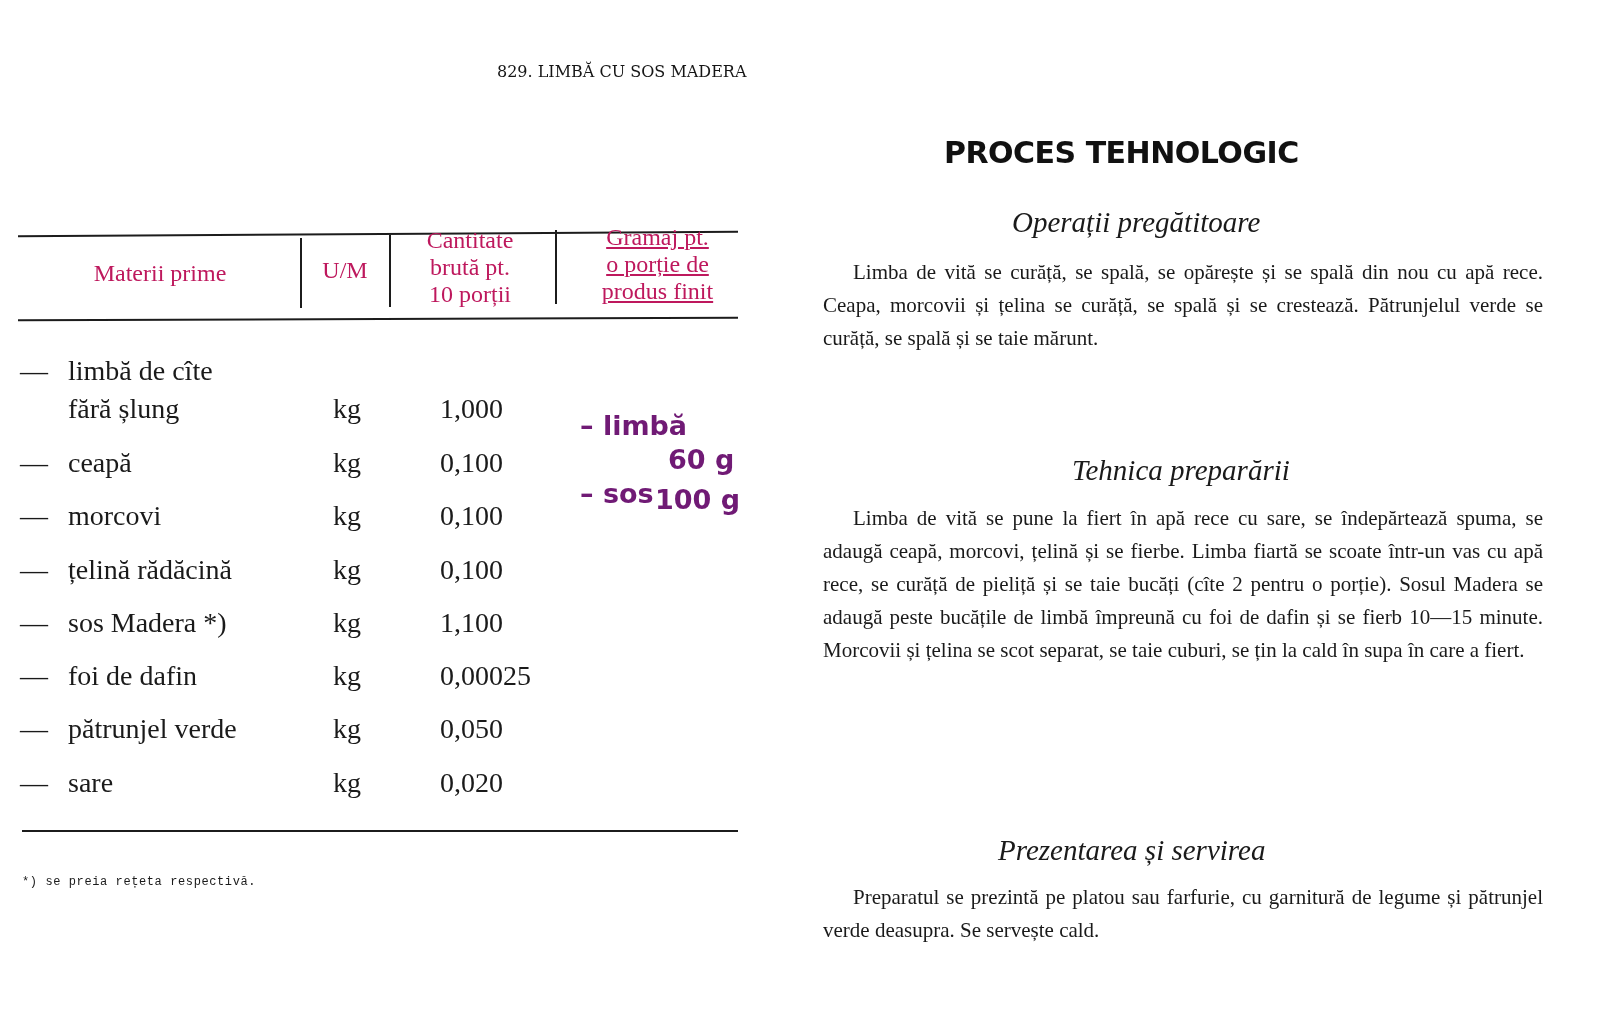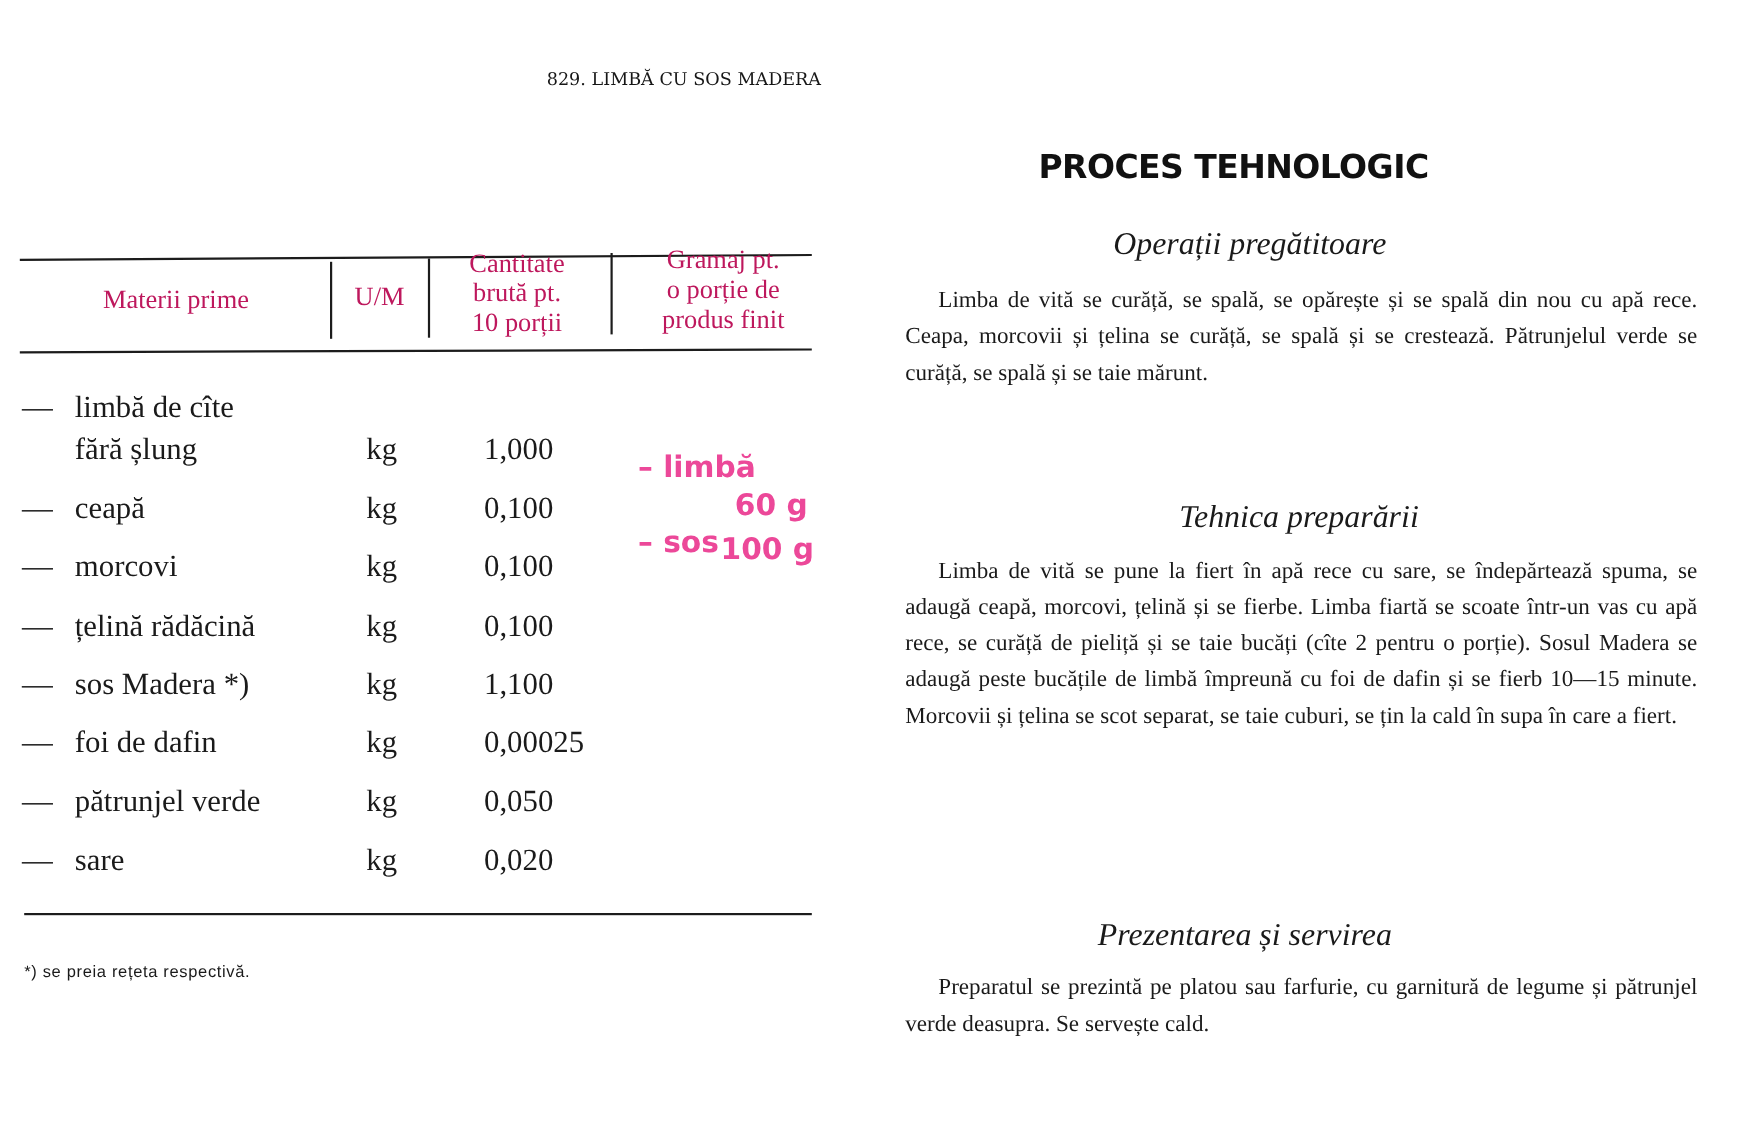--- a/index.html
+++ b/index.html
@@ -14,23 +14,23 @@
   .vline { position:absolute; width:1.5px; background:#1c1c1c; }
 
   .th { position:absolute; font-family:"Liberation Serif", serif; font-size:24px; line-height:27px; text-align:center; color:#be185d; }
 
   .row { position:absolute; left:0; height:40px; font-family:"Liberation Serif", serif; font-size:28px; color:#1a1a1a; }
   .row .dash { position:absolute; left:20px; }
   .row .name { position:absolute; left:68px; white-space:nowrap; }
   .row .um { position:absolute; left:333px; }
   .row .qty { position:absolute; left:440px; }
 
-  .gram { position:absolute; font-family:"DejaVu Sans", sans-serif; font-weight:bold; font-size:27px; color:#ec4899; white-space:nowrap; }
+  .gram { position:absolute; font-family:"DejaVu Sans", sans-serif; font-weight:bold; font-size:27px; color:#701a75; white-space:nowrap; }
 
-  .footnote { position:absolute; left:22px; top:875px; font-family:Liberation Sans, sans-serif; font-size:15px; letter-spacing:0.6px; color:#1a1a1a; }
+  .footnote { position:absolute; left:22px; top:875px; font-family:Liberation Mono, monospace; font-size:12px; letter-spacing:0.6px; color:#1a1a1a; }
 
   .proc-title { position:absolute; left:944px; top:135px; font-family:"DejaVu Sans", sans-serif; font-weight:bold; font-size:30px; letter-spacing:-0.5px; color:#111; white-space:nowrap; }
   .subhead { position:absolute; font-family:"Liberation Serif", serif; font-style:italic; font-size:29px; color:#1a1a1a; white-space:nowrap; }
   .para { position:absolute; left:823px; width:720px; font-family:"Liberation Serif", serif; font-size:21px; line-height:33px; text-align:justify; color:#1a1a1a; }
   .para p { margin:0; text-indent:30px; }
 </style>
 </head>
 <body>
 
 <div class="title-wrap">
@@ -45,21 +45,21 @@
   <div class="vline" style="left:389px; top:235px; height:72px;"></div>
   <div class="vline" style="left:555px; top:230px; height:74px;"></div>
 
   <div class="th" style="left:40px; top:260px; width:240px;">Materii prime</div>
   <div class="th" style="left:305px; top:257px; width:80px;">U/M</div>
   <div class="th" style="left:395px; top:227px; width:150px;">
     <div>Cantitate</div>
     <div>brută pt.</div>
     <div>10 porții</div>
   </div>
-  <div class="th" style="left:570px; top:224px; width:175px;">
+  <div class="th" style="left:570px; top:224px; width:175px;text-decoration:underline;">
     <div>Gramaj pt.</div>
     <div>o porție de</div>
     <div>produs finit</div>
   </div>
 
   <div class="row" style="top:355px;">
     <span class="dash">—</span>
     <span class="name">limbă de cîte</span>
   </div>
   <div class="row" style="top:393px;">

